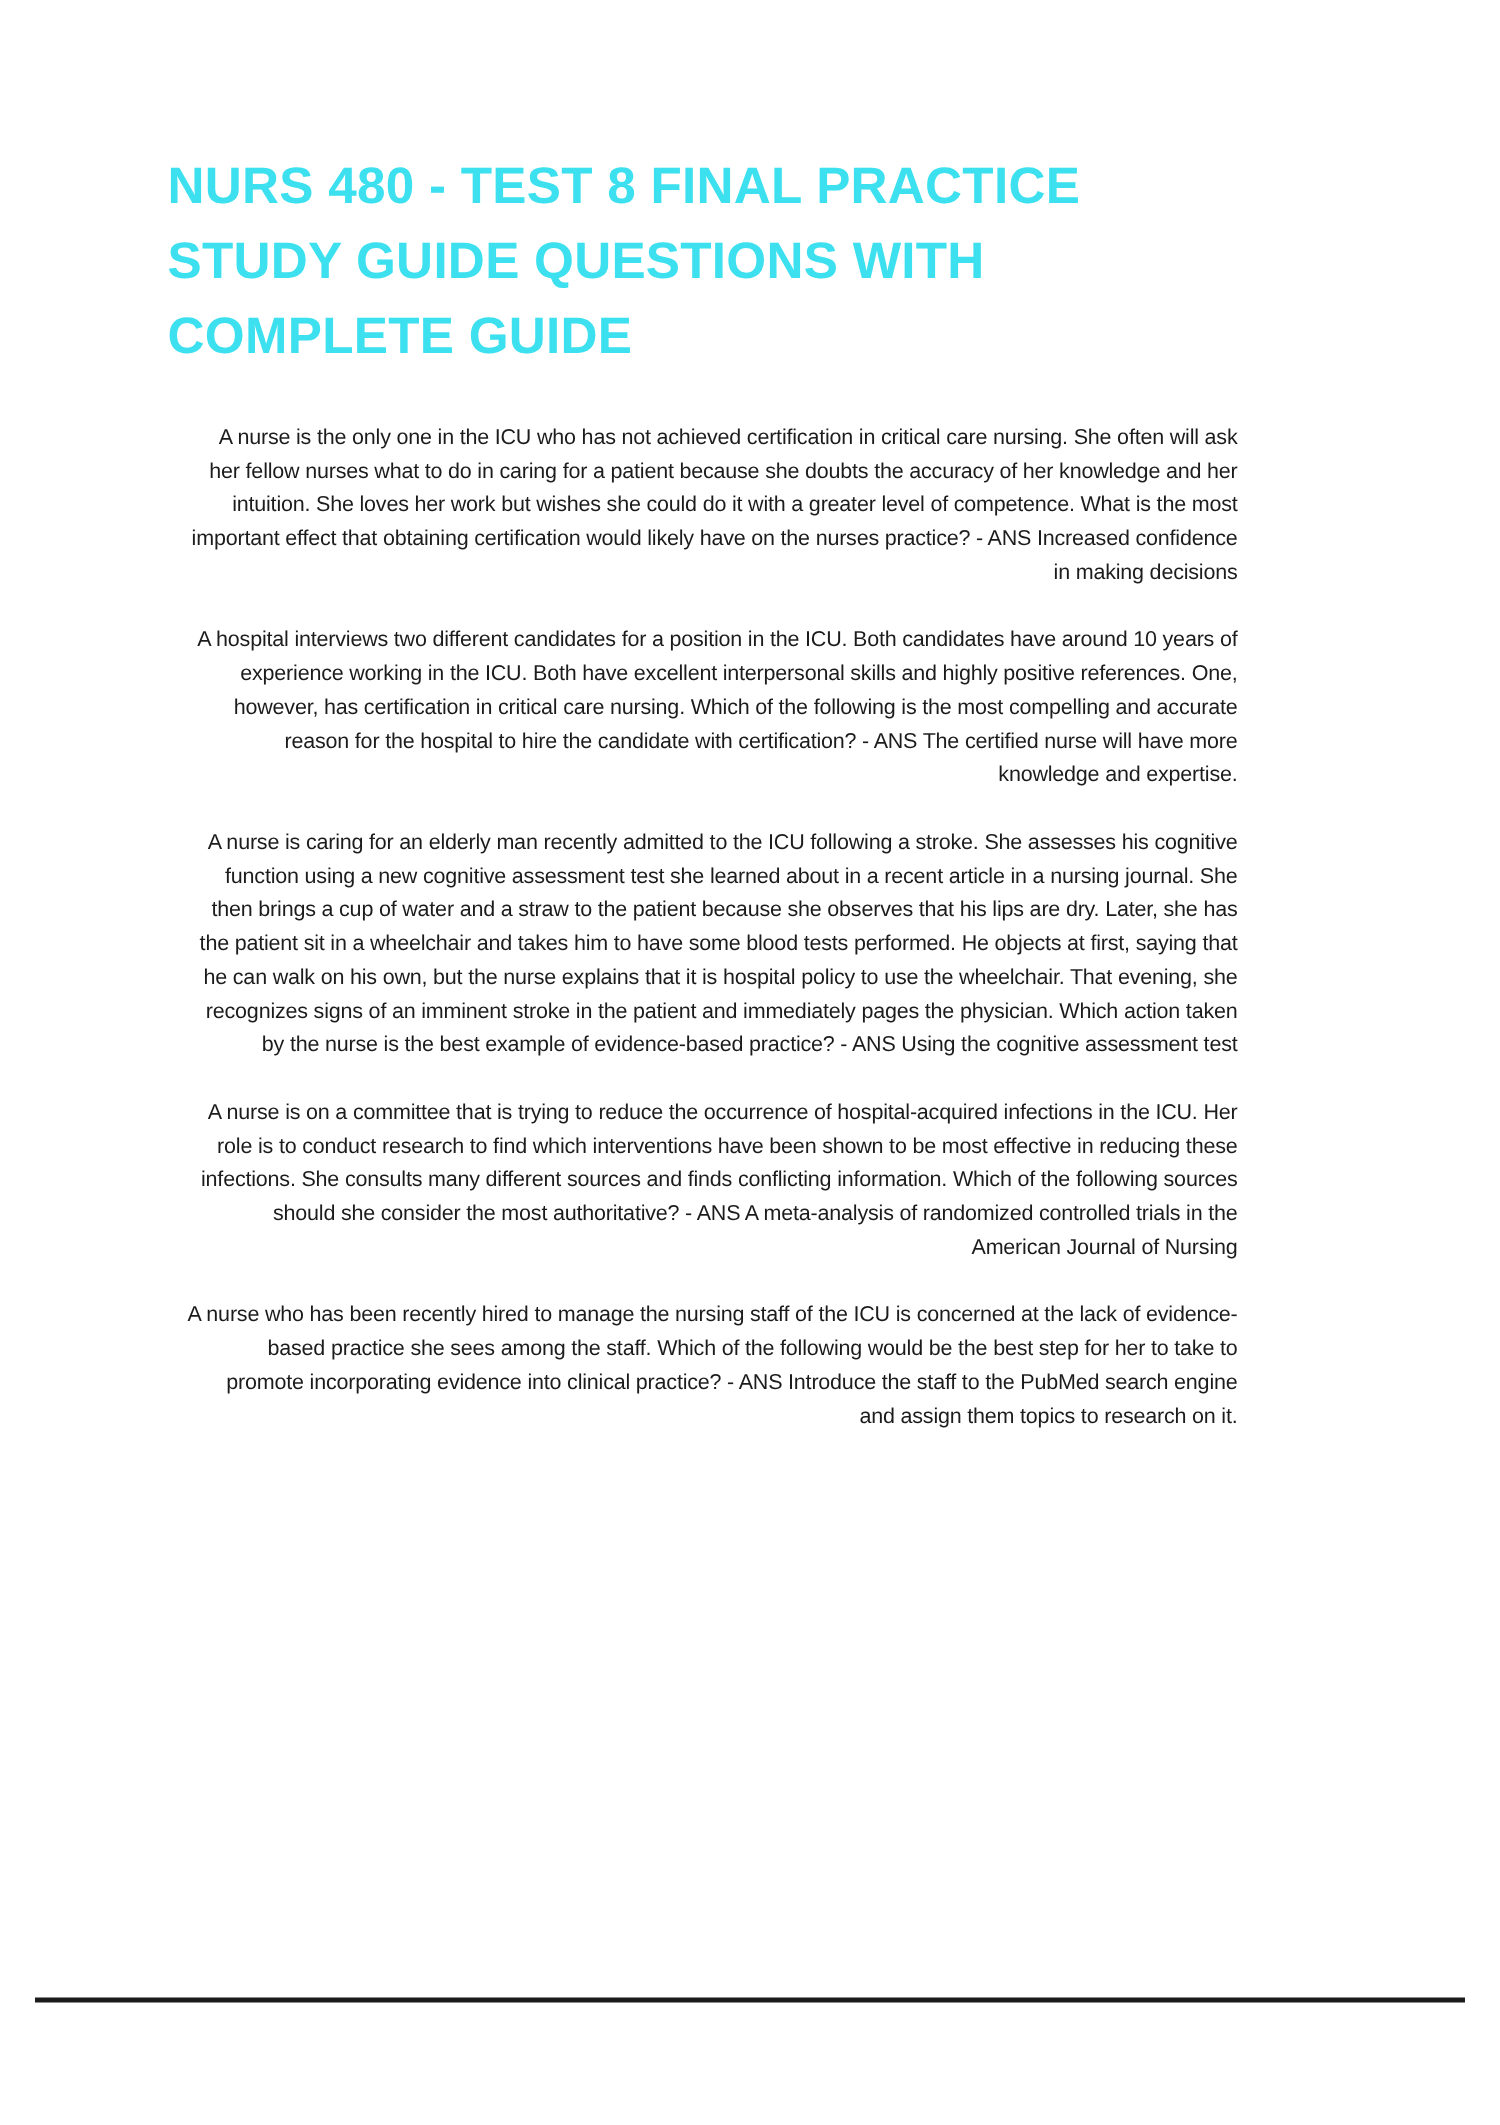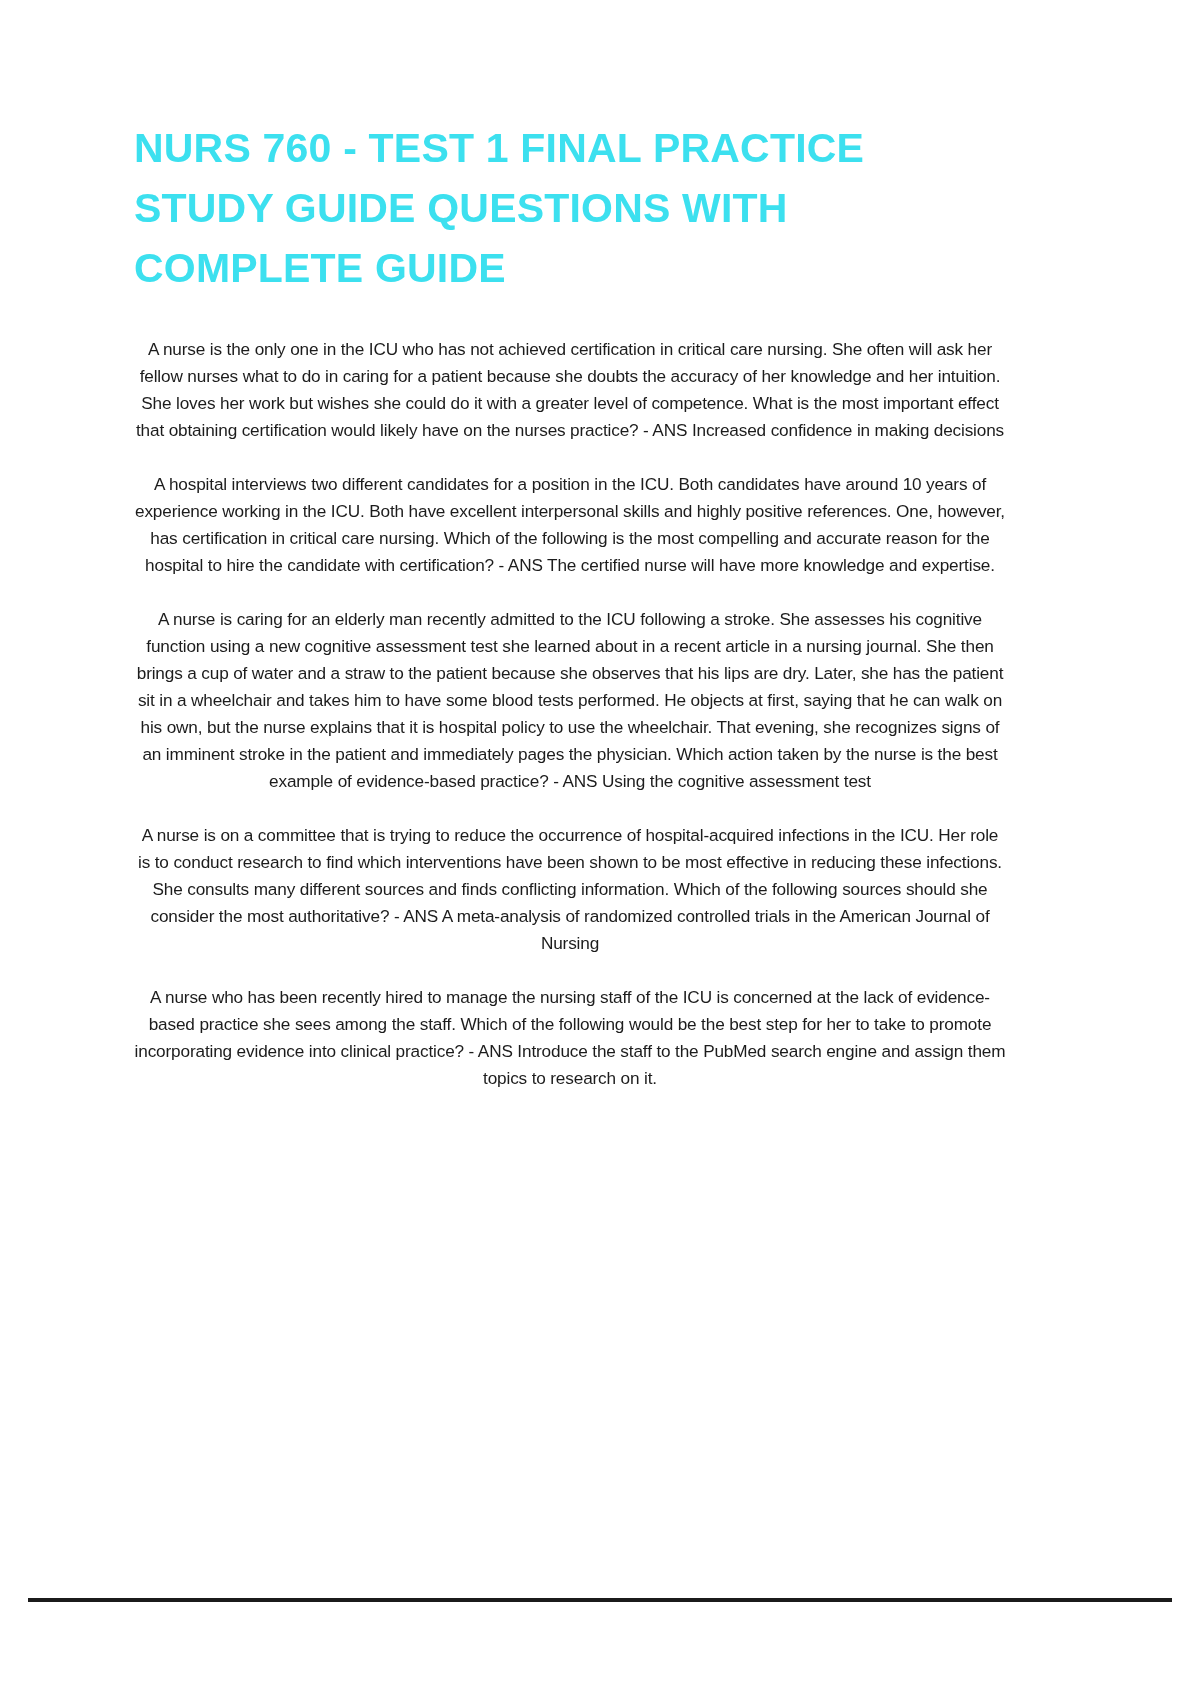--- a/index.html
+++ b/index.html
@@ -38,28 +38,28 @@
     color: #3ce0ef;
     font-family: "Liberation Sans", sans-serif;
     font-weight: bold;
     font-size: 41px;
     line-height: 60px;
     letter-spacing: 0.2px;
     max-width: 800px;
   }
 
   .para {
-    margin: 0;
+    margin: 16px;
     padding: 0;
     color: #1c1c1c;
     font-family: "Liberation Sans", sans-serif;
     font-size: 17.2px;
     line-height: 27px;
     letter-spacing: -0.15px;
-    text-align: center;
+    text-align: right;
     word-spacing: 0px;
   }
 
   .para + .para {
     margin-top: 27px;
   }
 
   #body-text {
     margin-top: 38px;
   }
@@ -73,21 +73,21 @@
     background: #1b1b1b;
   }
 </style>
 </head>
 <body>
 
 <div id="page">
 
   <div id="content">
 
-    <h1 id="doc-title">NURS 760 - TEST 1 FINAL PRACTICE STUDY GUIDE QUESTIONS WITH COMPLETE GUIDE</h1>
+    <h1 id="doc-title">NURS 480 - TEST 8 FINAL PRACTICE STUDY GUIDE QUESTIONS WITH COMPLETE GUIDE</h1>
 
     <div id="body-text">
       <p class="para">A nurse is the only one in the ICU who has not achieved certification in critical care nursing. She often will ask her fellow nurses what to do in caring for a patient because she doubts the accuracy of her knowledge and her intuition. She loves her work but wishes she could do it with a greater level of competence. What is the most important effect that obtaining certification would likely have on the nurses practice? -    ANS   Increased confidence in making decisions</p>
       <p class="para">A hospital interviews two different candidates for a position in the ICU. Both candidates have around 10 years of experience working in the ICU. Both have excellent interpersonal skills and highly positive references. One, however, has certification in critical care nursing. Which of the following is the most compelling and accurate reason for the hospital to hire the candidate with certification? -    ANS   The certified nurse will have more knowledge and expertise.</p>
       <p class="para">A nurse is caring for an elderly man recently admitted to the ICU following a stroke. She assesses his cognitive function using a new cognitive assessment test she learned about in a recent article in a nursing journal. She then brings a cup of water and a straw to the patient because she observes that his lips are dry. Later, she has the patient sit in a wheelchair and takes him to have some blood tests performed. He objects at first, saying that he can walk on his own, but the nurse explains that it is hospital policy to use the wheelchair. That evening, she recognizes signs of an imminent stroke in the patient and immediately pages the physician. Which action taken by the nurse is the best example of evidence-based practice? -    ANS   Using the cognitive assessment test</p>
       <p class="para">A nurse is on a committee that is trying to reduce the occurrence of hospital-acquired infections in the ICU. Her role is to conduct research to find which interventions have been shown to be most effective in reducing these infections. She consults many different sources and finds conflicting information. Which of the following sources should she consider the most authoritative? -    ANS   A meta-analysis of randomized controlled trials in the American Journal of Nursing</p>
       <p class="para">A nurse who has been recently hired to manage the nursing staff of the ICU is concerned at the lack of evidence-based practice she sees among the staff. Which of the following would be the best step for her to take to promote incorporating evidence into clinical practice? -    ANS   Introduce the staff to the PubMed search engine and assign them topics to research on it.</p>
     </div>
 
   </div>

